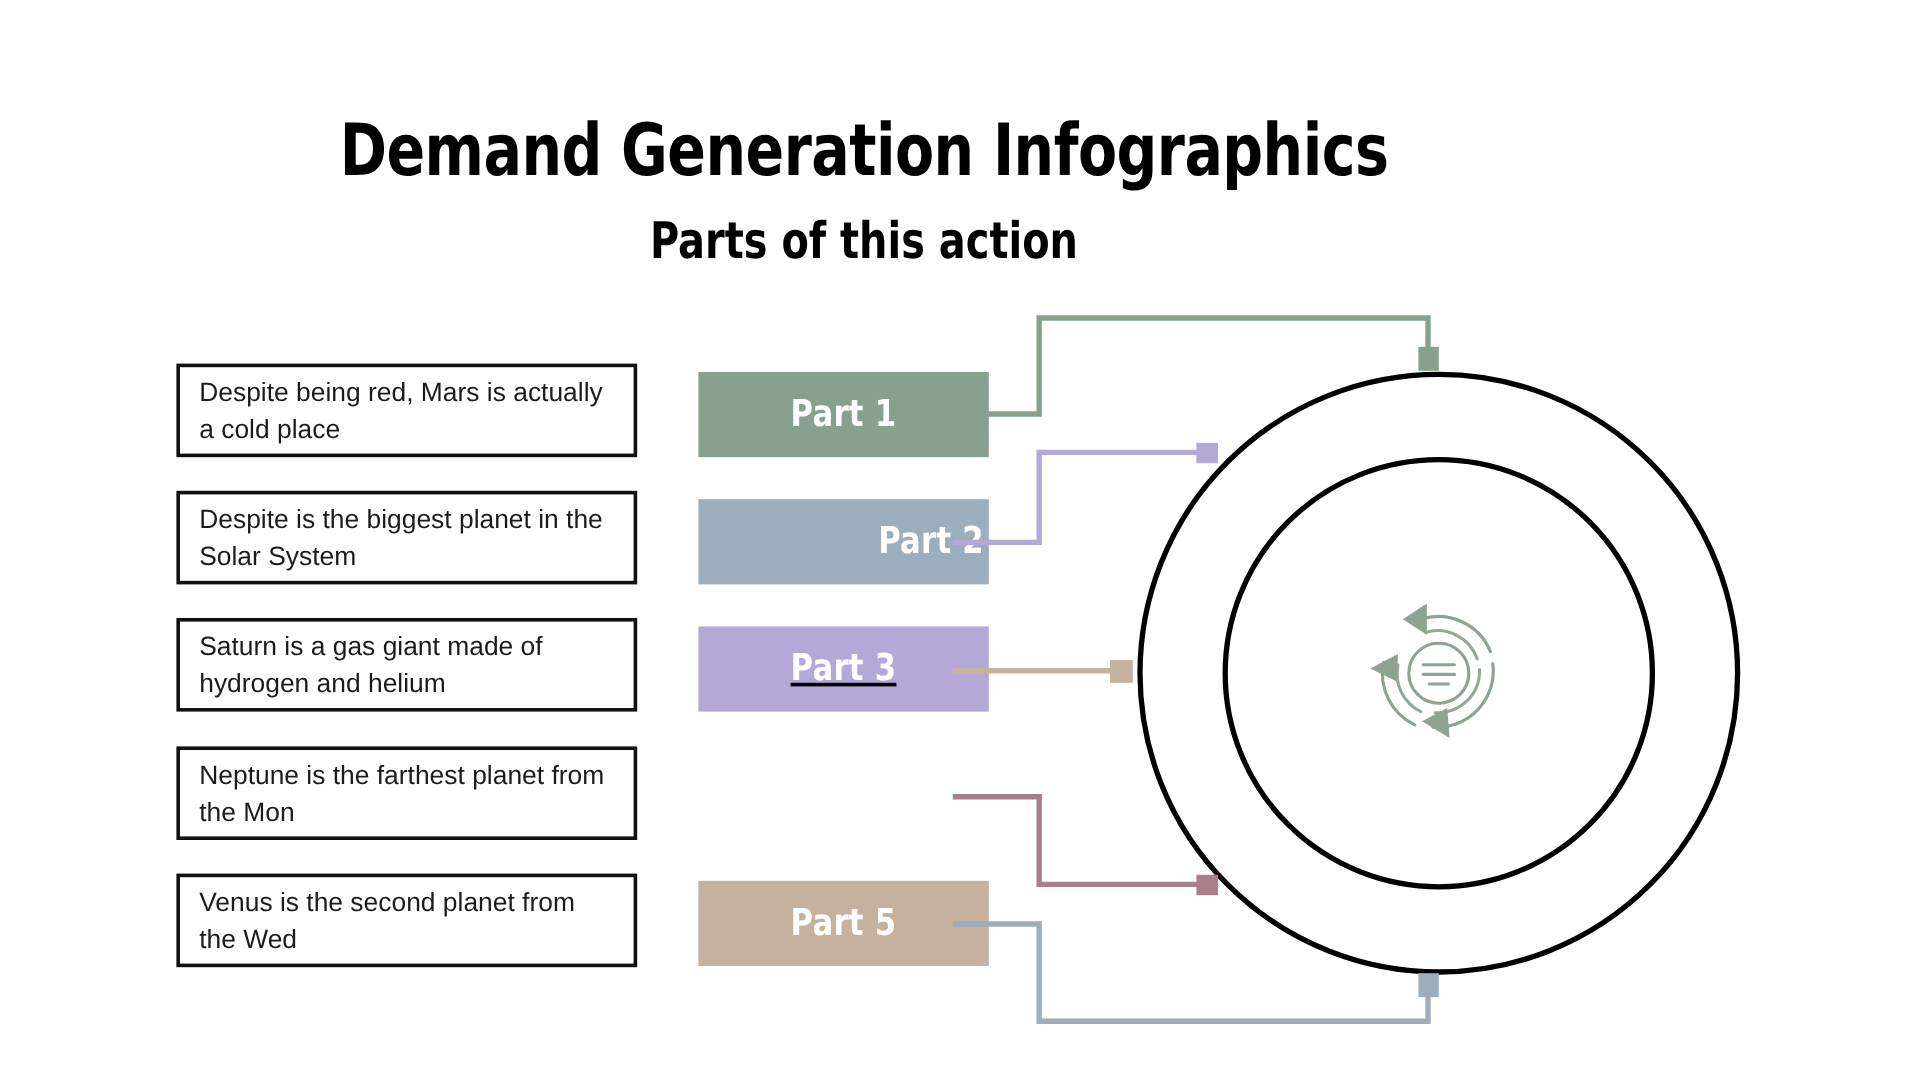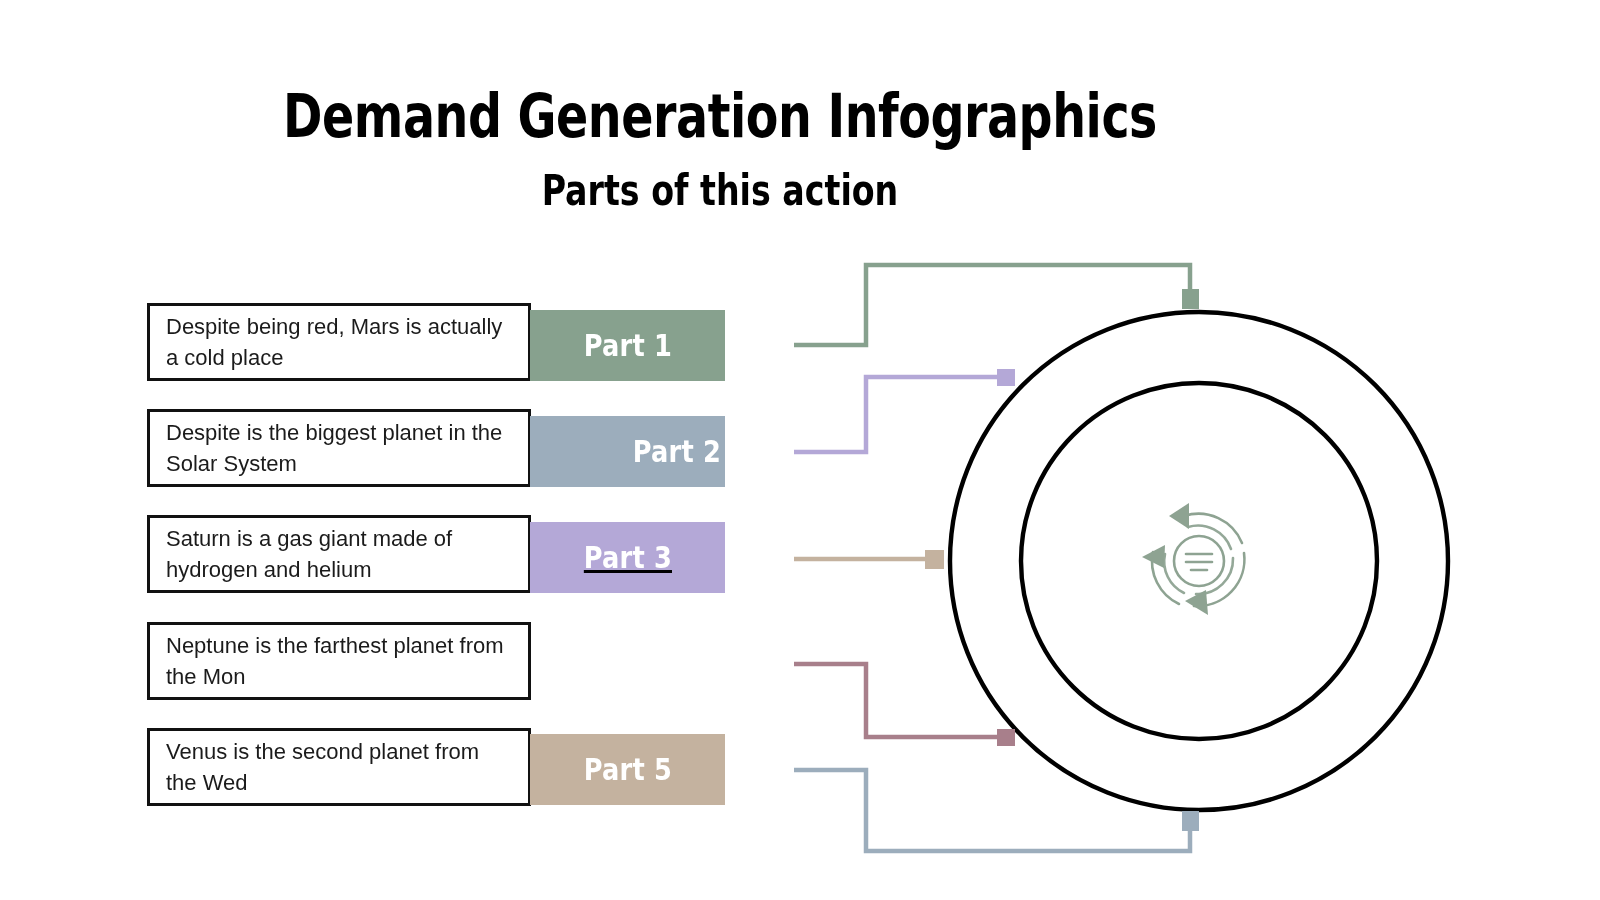--- a/index.html
+++ b/index.html
@@ -20,21 +20,21 @@
     left: 0; top: 0;
     width: 1600px;
     height: 900px;
     background: #ffffff;
   }
 
   
   .title-block {
     position: absolute;
     left: 0;
-    top: 80px;
+    top: 90px;
     width: 1440px;
     text-align: center;
     pointer-events: none;
   }
   #main-title {
     font-family: "DejaVu Sans Condensed", "Liberation Sans Narrow", "Liberation Sans", sans-serif;
     font-weight: 700;
     font-size: 60px;
     line-height: 72px;
     color: #000000;
@@ -71,22 +71,22 @@
     font-family: "Liberation Sans", sans-serif;
     font-size: 22px;
     line-height: 31px;
     color: #1b1b1b;
     padding: 0 14px 0 16px;
   }
 
   
   .part-bar {
     position: absolute;
-    left: 530px;
-    width: 195px;
+    left: 582px;
+    width: 242px;
     height: 71px;
     display: flex;
     align-items: center;
     justify-content: center;
   }
   .part-label {
     font-family: "DejaVu Sans Condensed", "Liberation Sans Narrow", "Liberation Sans", sans-serif;
     font-weight: 700;
     font-size: 31px;
     line-height: 31px;

